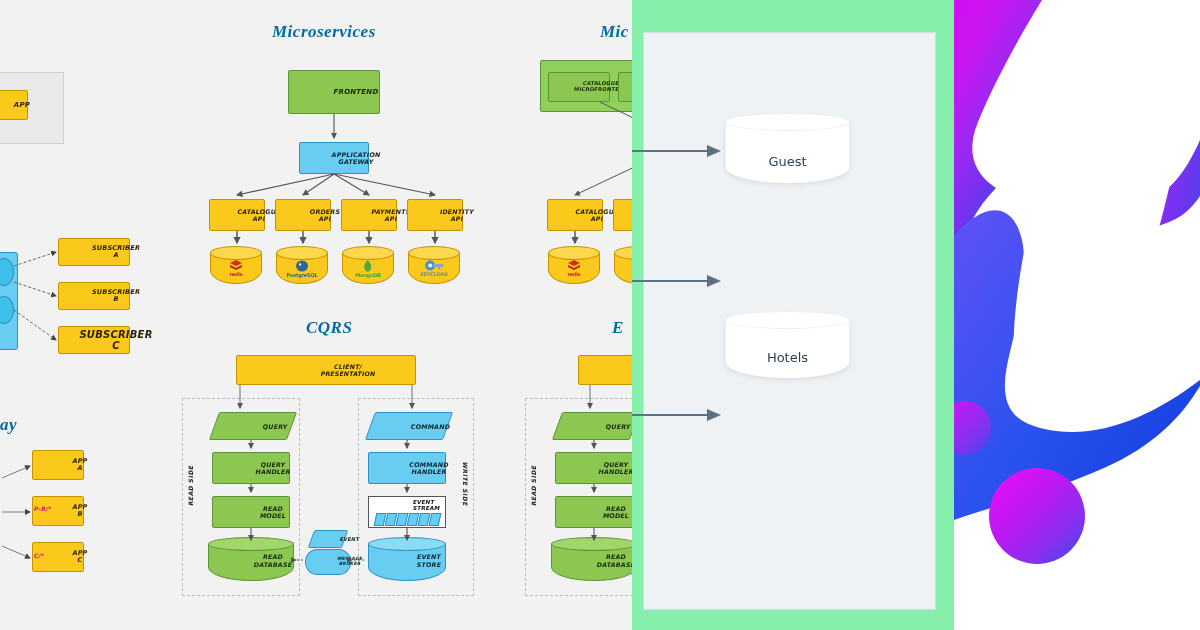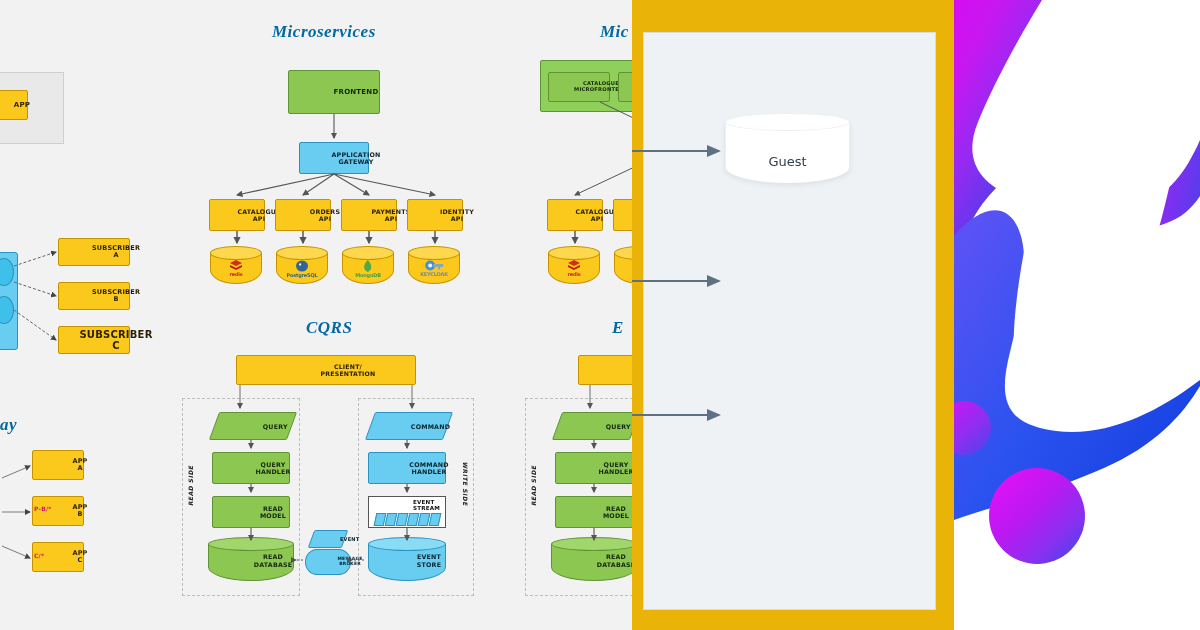--- a/index.html
+++ b/index.html
@@ -18,21 +18,21 @@
   }
   .dgr-title{
     position:absolute;
     font-family:Liberation Serif, serif;
     font-weight:700;font-style:italic;
     color:#0369a1;letter-spacing:.5px;
     white-space:nowrap;
   }
   .hand{
     font-family:"DejaVu Sans","Liberation Sans",sans-serif;
-    font-weight:700;
+    font-style:italic;font-weight:700;
     letter-spacing:.2px;
     text-transform:uppercase;
     padding-left:44px;
   }
 
   .nodebox{
     position:absolute;box-sizing:border-box;
     display:flex;align-items:center;justify-content:center;
     text-align:center;line-height:1.15;
     border-radius:2px;
@@ -115,21 +115,21 @@
     position:absolute;left:0;top:0;width:100%;height:100%;
     background:#68cdf0;border:1.2px solid #2a93c0;
     border-radius:12px/50%;
     display:flex;align-items:center;justify-content:center;
     text-align:center;line-height:1.05;
   }
 
   
   #panel-entities{
     position:absolute;left:632px;top:0;width:322px;height:630px;
-    background:#eab308;overflow:hidden;
+    background:#86efac;overflow:hidden;
   }
   #entities-card{
     position:absolute;left:11px;top:32px;width:293px;height:578px;
     box-sizing:border-box;border:1px solid #d7dde3;background:#eef2f5;
   }
   .ecyl{position:absolute;width:125px;}
   .ecyl .etop{
     position:absolute;left:0;top:0;width:125px;height:18px;
     background:#fff;border-radius:50%;
     border:1px solid #eceff1;box-sizing:border-box;
@@ -493,20 +493,25 @@
       <path d="M0,415 L87,415" stroke="#5d7183" stroke-width="2" fill="none" marker-end="url(#ea)"></path>
     </svg>
 
     <div class="ecyl" style="left:93px;top:113px;height:75px;">
       <div class="ebody" style="height:61px;"></div>
       <div class="etop"></div>
       <div class="elbl" style="top:41px;">Guest</div>
     </div>
 
 
+    <div class="ecyl" style="left:93px;top:311px;height:71px;">
+      <div class="ebody" style="height:58px;"></div>
+      <div class="etop"></div>
+      <div class="elbl" style="top:39px;">Hotels</div>
+    </div>
 
 
   </div>
 
   <div id="panel-art">
     <svg width="246" height="630" viewBox="0 0 246 630">
       <defs>
         <linearGradient id="gmain" x1="0" y1="0" x2="0.55" y2="1">
           <stop offset="0%" stop-color="#d50df2"></stop>
           <stop offset="22%" stop-color="#c817f0"></stop>

